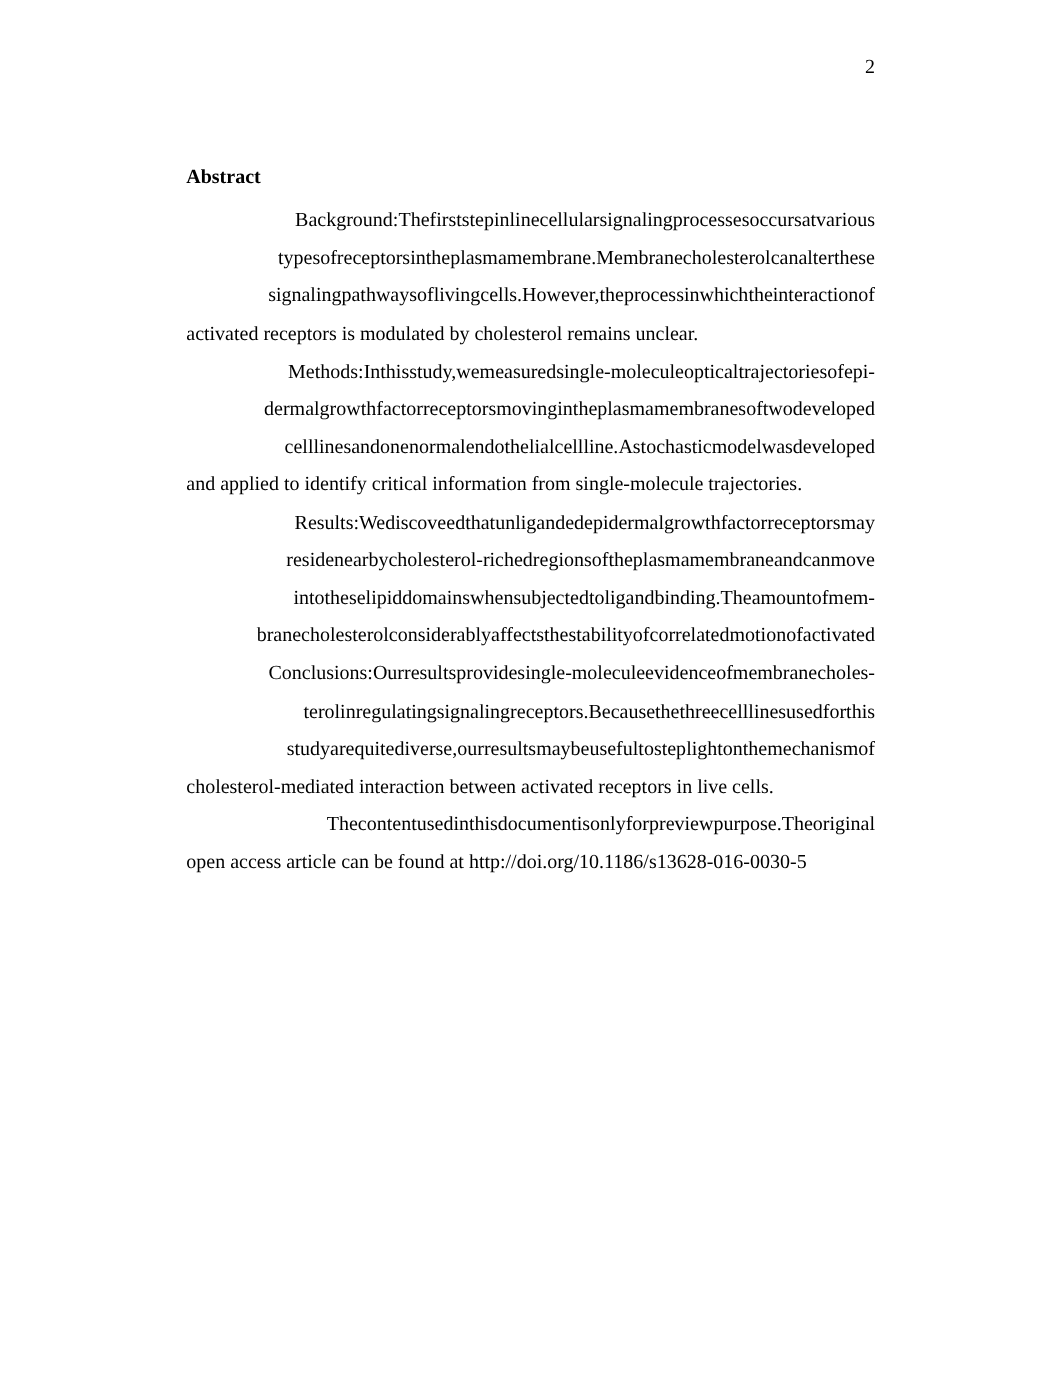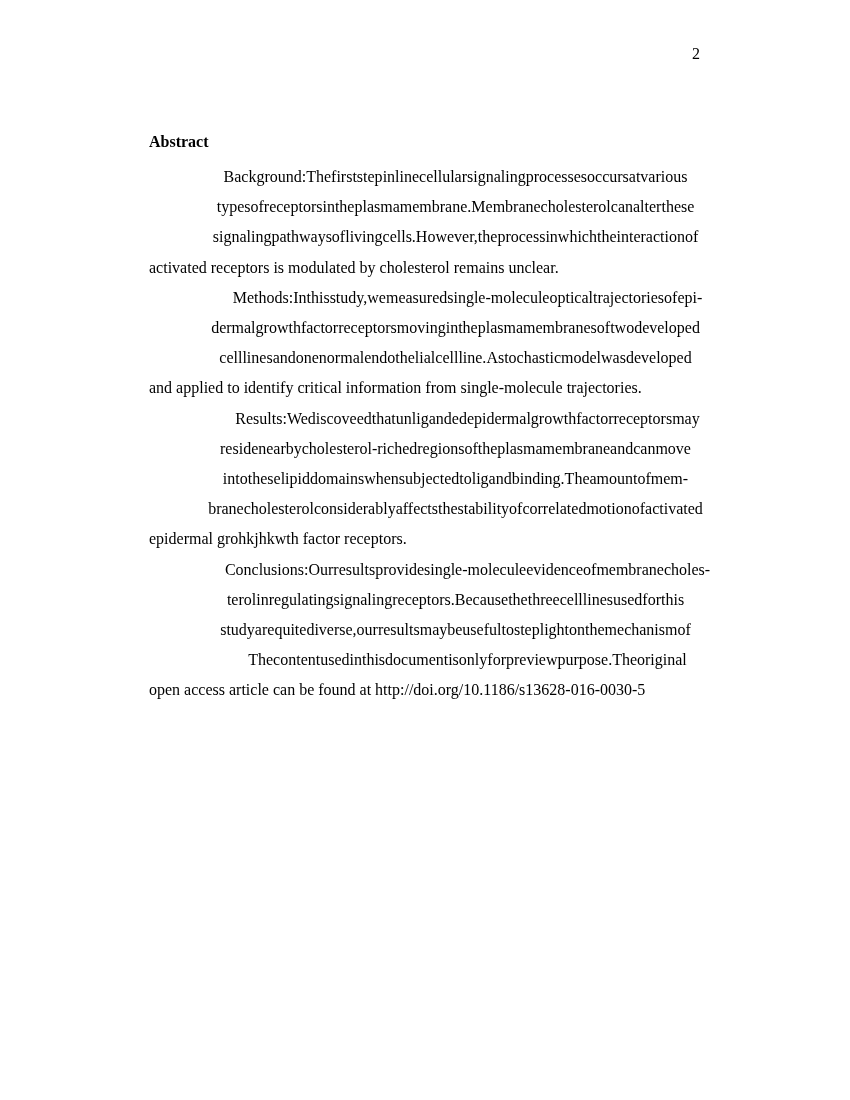--- a/index.html
+++ b/index.html
@@ -60,23 +60,22 @@
   }
 
   
   .line {
     display: block;
     white-space: nowrap;
   }
   
   .line.j {
     display: flex;
-    justify-content: center;
+    justify-content: flex-end;
     width: 551px;
-    margin-left: 31px;
   }
   .line.j > span {
     white-space: pre;
   }
   .line.last {
     display: block;
     white-space: pre;
   }
   .indent-box {
     display: inline-block;
@@ -234,21 +233,20 @@
           <span>considerably</span>
           <span>affects</span>
           <span>the</span>
           <span>stability</span>
           <span>of</span>
           <span>correlated</span>
           <span>motion</span>
           <span>of</span>
           <span>activated</span>
         </span>
-        <span class="line last">epidermal grohkjhkwth factor receptors.</span>
       </div>
     <div class="para">
         <span class="line j">
           <span class="indent-box"></span>
           <span>Conclusions:</span>
           <span>Our</span>
           <span>results</span>
           <span>provide</span>
           <span>single-molecule</span>
           <span>evidence</span>
@@ -282,20 +280,21 @@
           <span>be</span>
           <span>useful</span>
           <span>to</span>
           <span>step</span>
           <span>light</span>
           <span>on</span>
           <span>the</span>
           <span>mechanism</span>
           <span>of</span>
         </span>
+        <span class="line last">cholesterol-mediated interaction between activated receptors in live cells.</span>
       </div>
     <div class="para">
         <span class="line j">
           <span class="indent-box"></span>
           <span>The</span>
           <span>content</span>
           <span>used</span>
           <span>in</span>
           <span>this</span>
           <span>document</span>

